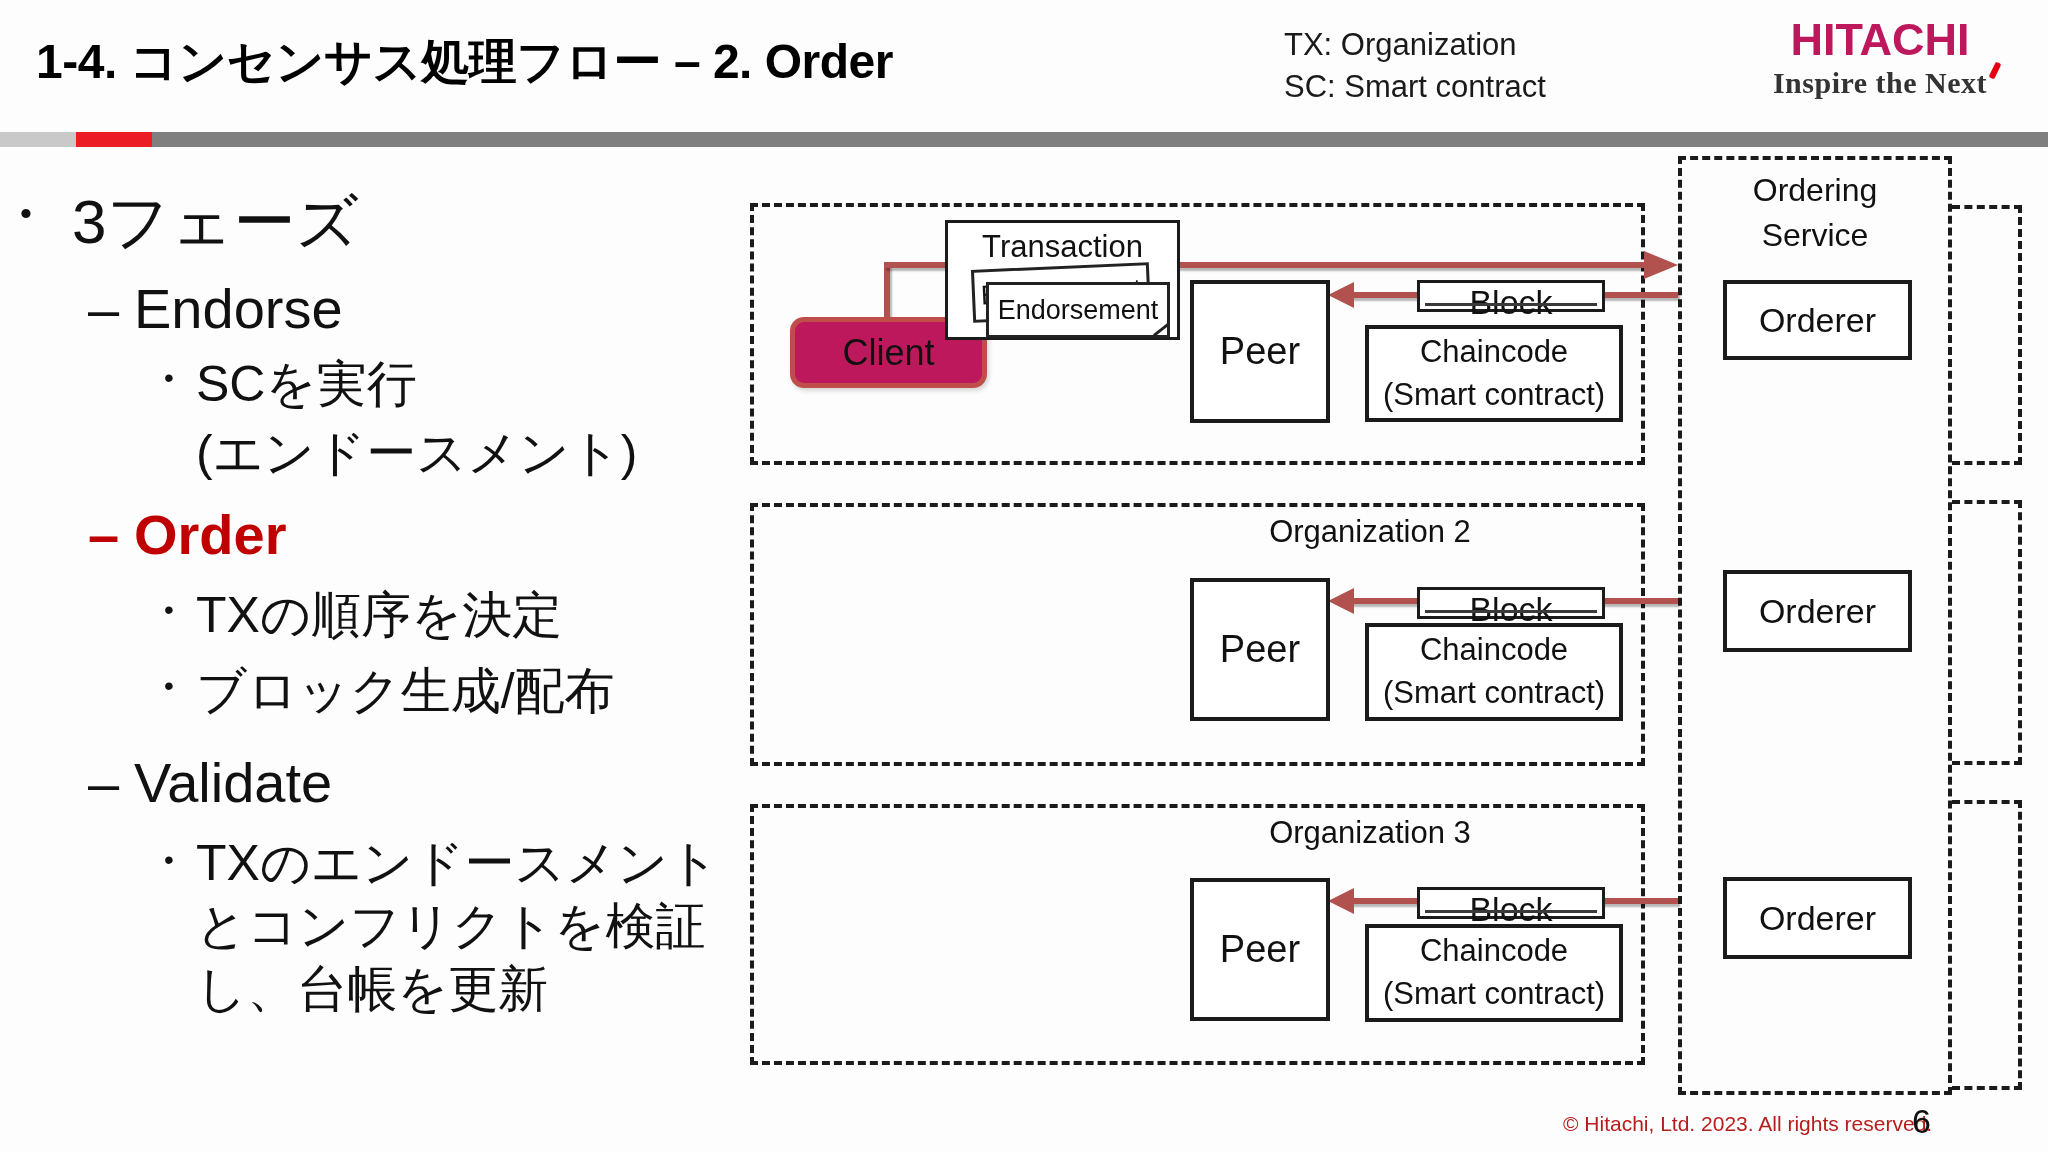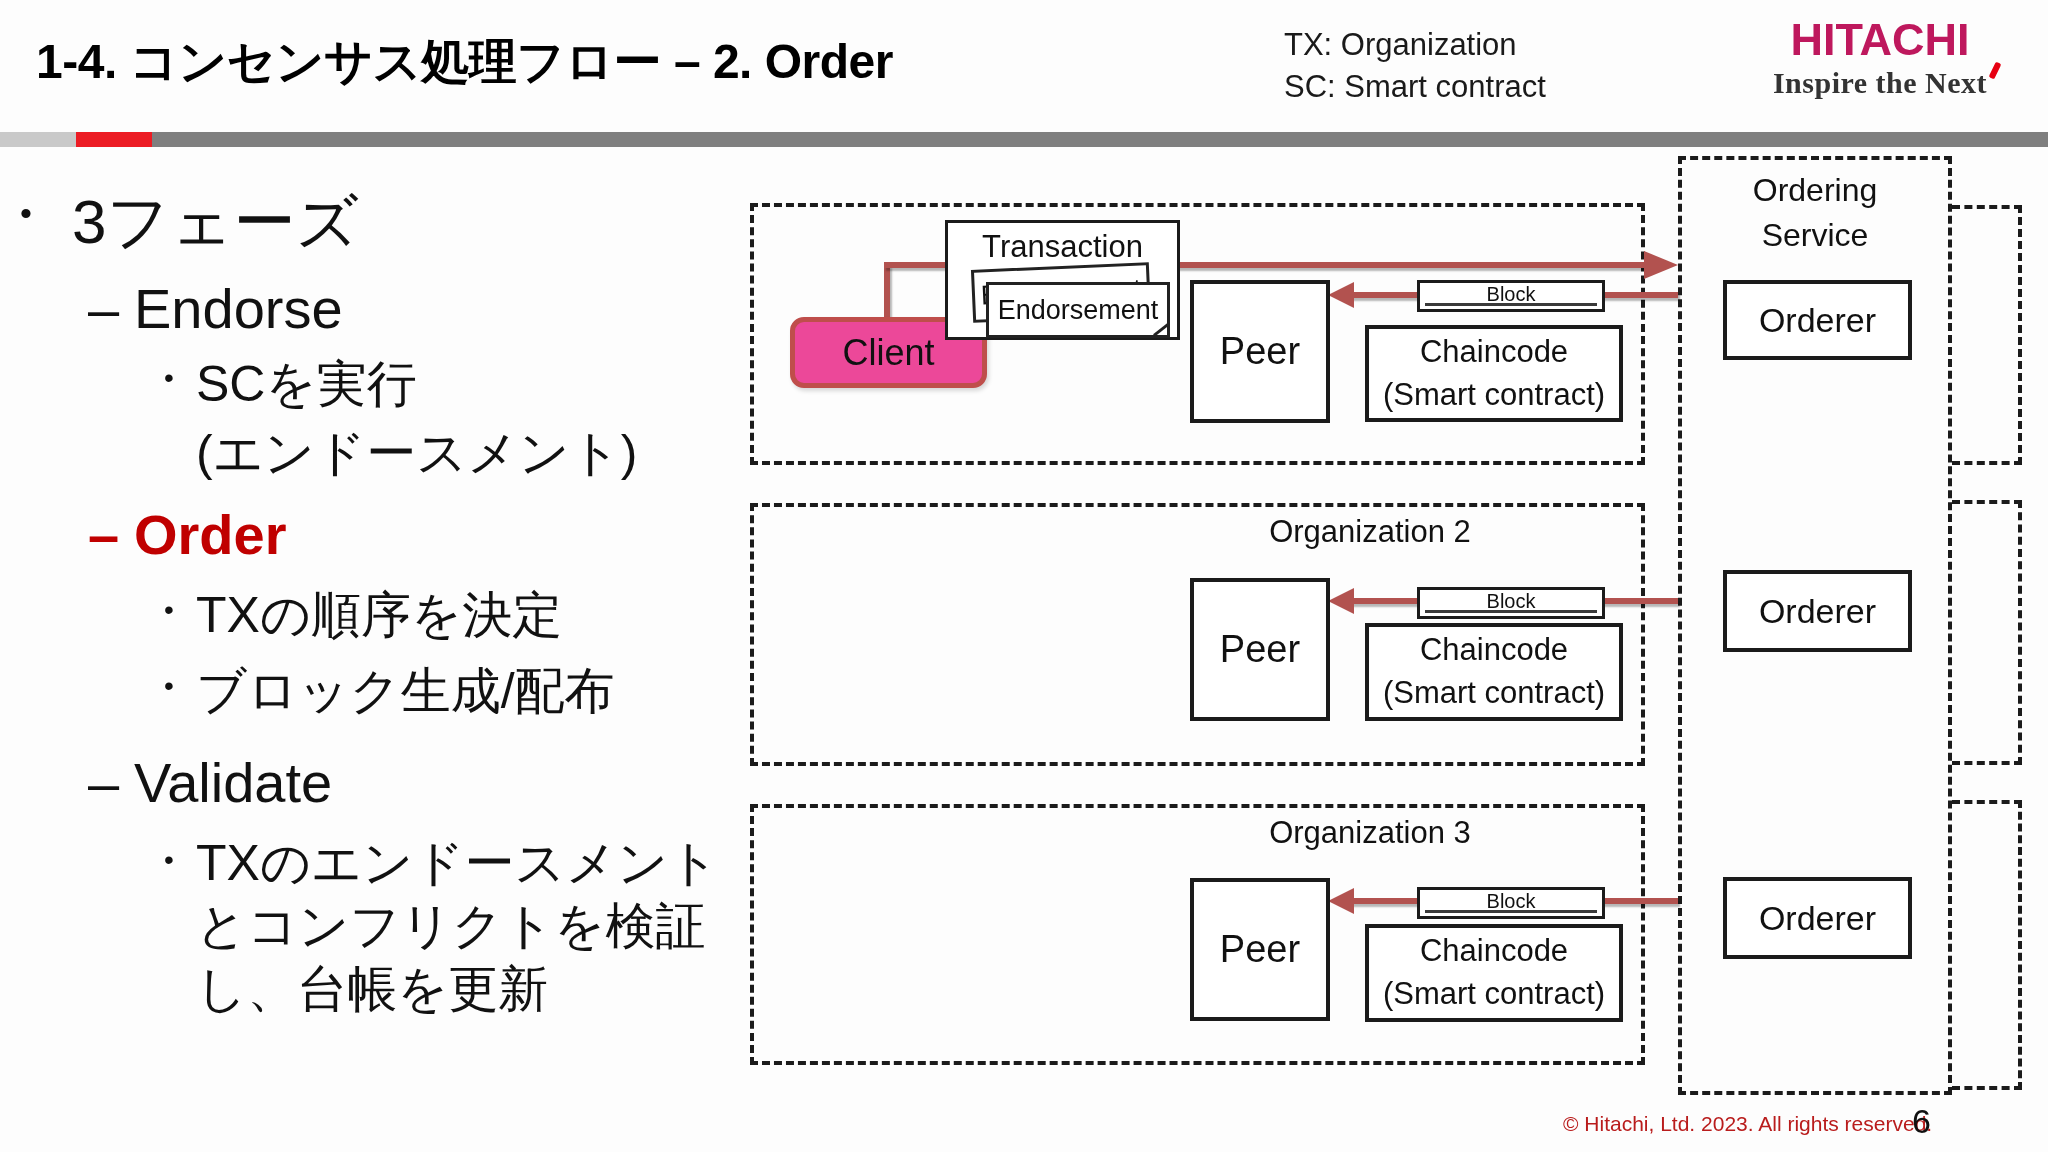--- a/index.html
+++ b/index.html
@@ -30,27 +30,27 @@
   
   .dashbox{border:4px dashed #1b1b1b;background:transparent;box-sizing:border-box;}
   .solidbox{border:4px solid #1b1b1b;background:#fff;box-sizing:border-box;
             display:flex;align-items:center;justify-content:center;text-align:center;}
   .orglabel{font-size:31px;text-align:center;color:#111;}
   .node{font-size:38px;}
   .cc{font-size:31px;line-height:1.38;}
   .orderer{font-size:34px;}
   .ordtitle{font-size:32px;line-height:1.4;text-align:center;}
   .blockbox{border:3px solid #1b1b1b;background:#fff;box-sizing:border-box;
-            display:flex;align-items:flex-start;justify-content:center;font-size:20px;z-index:5;}
+            display:flex;align-items:flex-start;justify-content:center;font-size:34px;z-index:5;}
   .block-underline{position:absolute;left:5px;right:5px;bottom:3px;height:3px;background:#3a3a3a;}
   .rline{background:#b2524f;box-shadow:2px 3px 2px rgba(0,0,0,.28);z-index:3;}
   .rhead{width:0;height:0;z-index:4;}
   .head-left{border-top:13px solid transparent;border-bottom:13px solid transparent;border-right:26px solid #b2524f;}
   .head-right{border-top:14px solid transparent;border-bottom:14px solid transparent;border-left:34px solid #b2524f;}
-  .clientbox{border:5px solid #bf4e4b;border-radius:14px;background:#ec4899;box-sizing:border-box;
+  .clientbox{border:5px solid #bf4e4b;border-radius:14px;background:#be185d;box-sizing:border-box;
              display:flex;align-items:center;justify-content:center;font-size:36px;z-index:4;
              box-shadow:2px 3px 4px rgba(0,0,0,.15);}
   .txbox{border:3px solid #1b1b1b;background:#fff;box-sizing:border-box;z-index:6;
          display:flex;justify-content:center;font-size:31px;}
   .paper{border:3px solid #222;background:#fff;box-sizing:border-box;z-index:7;
          display:flex;align-items:center;justify-content:center;font-size:27px;}
   .dogear{position:absolute;right:-4px;bottom:4px;width:19px;height:3px;background:#222;transform:rotate(-38deg);}
   .footer-copy{font-size:21px;color:#b91c1c;}
   .footer-page{font-size:34px;color:#111;}
 </style>

